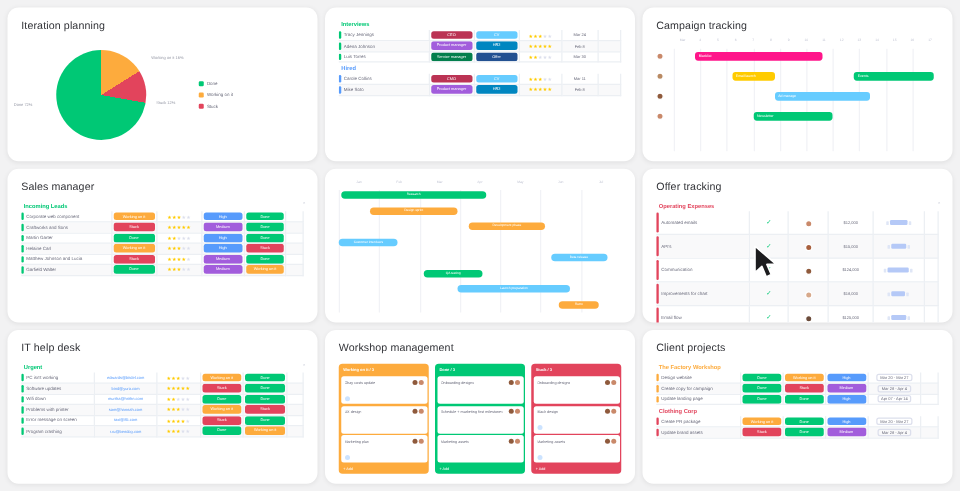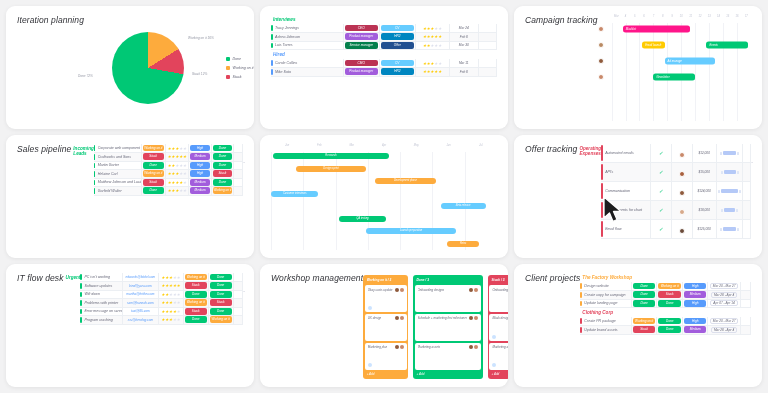--- a/index.html
+++ b/index.html
@@ -20,22 +20,21 @@
     filter: blur(0.45px);
   }
   .card {
     background: #ffffff;
     border-radius: 9px;
     box-shadow: 0 1px 4px rgba(0,0,0,0.07);
     padding: 9px 11px 8px 11px;
     overflow: hidden;
     position: relative;
     display: flex;
-    flex-direction: row;
-    font-style: italic;
+    flex-direction: column;
   }
   .card-title {
     font-size: 8.5px;
     color: #323338;
     font-weight: 500;
     letter-spacing: .1px;
     margin-bottom: 6px;
     flex: 0 0 auto;
   }
   .group-title {
@@ -324,21 +323,21 @@
             </div>
             <div class="gantt-track">
               <div class="gbar" style="left:30%;width:30%;background:#00c875">Newsletter</div>
             </div>
           </div>
         </div>
     </div>
   </div>
 
   <div class="card">
-    <div class="card-title">Sales pipeline</div>
+    <div class="card-title">Sales manager</div>
     <div class="group-title g-green">Incoming Leads</div>
     <span class="collapse" style="top:26px">⌃</span>
     <div id="sales-body">
         <table class="mtable">
           <tbody>
             <tr class="">
               <td class="namecell" style="--bar:#00c875;width:32%">Corporate web component</td>
               <td style="width:16%">
                 <span class="pill" style="background:#fdab3d">Working on it</span>
               </td>
@@ -551,21 +550,21 @@
                 </div>
               </td>
               <td style="width:5%"></td>
             </tr>
           </tbody>
         </table>
       </div>
   </div>
 
   <div class="card">
-    <div class="card-title">IT flow desk</div>
+    <div class="card-title">IT help desk</div>
     <div class="group-title g-green">Urgent</div>
     <span class="collapse" style="top:26px">⌃</span>
     <div id="help-body">
         <table class="mtable">
           <tbody>
             <tr class="">
               <td class="namecell" style="--bar:#00c875;width:27%">PC isn't working</td>
               <td style="width:23%">
                 <span class="e-link">edwards@bitdel.com</span>
               </td>

